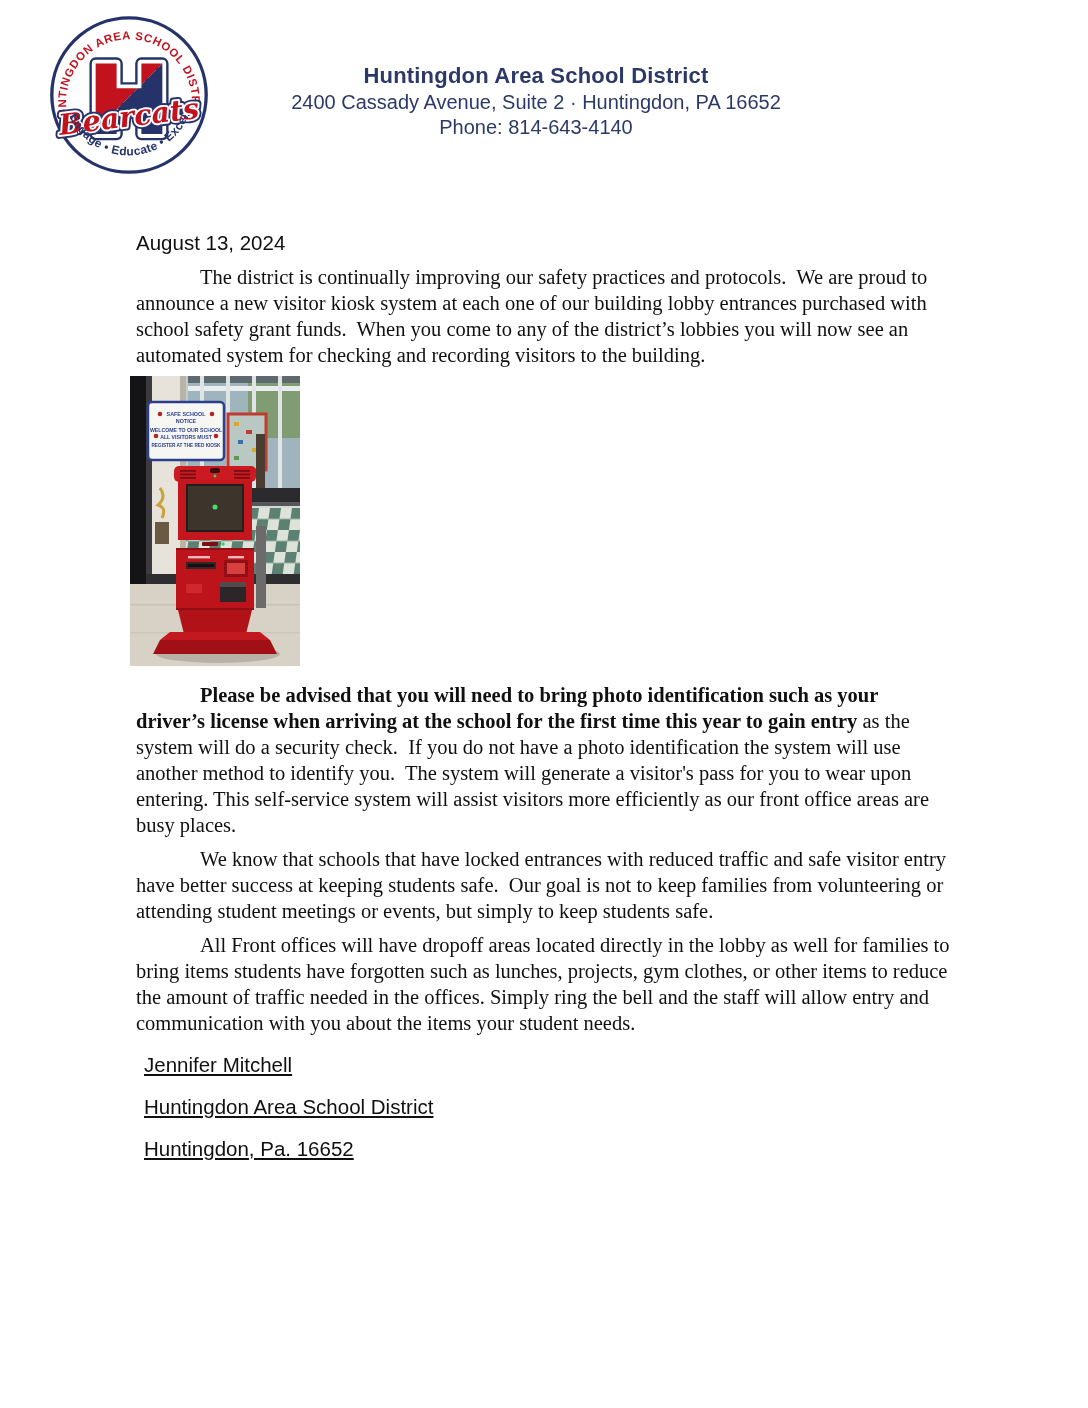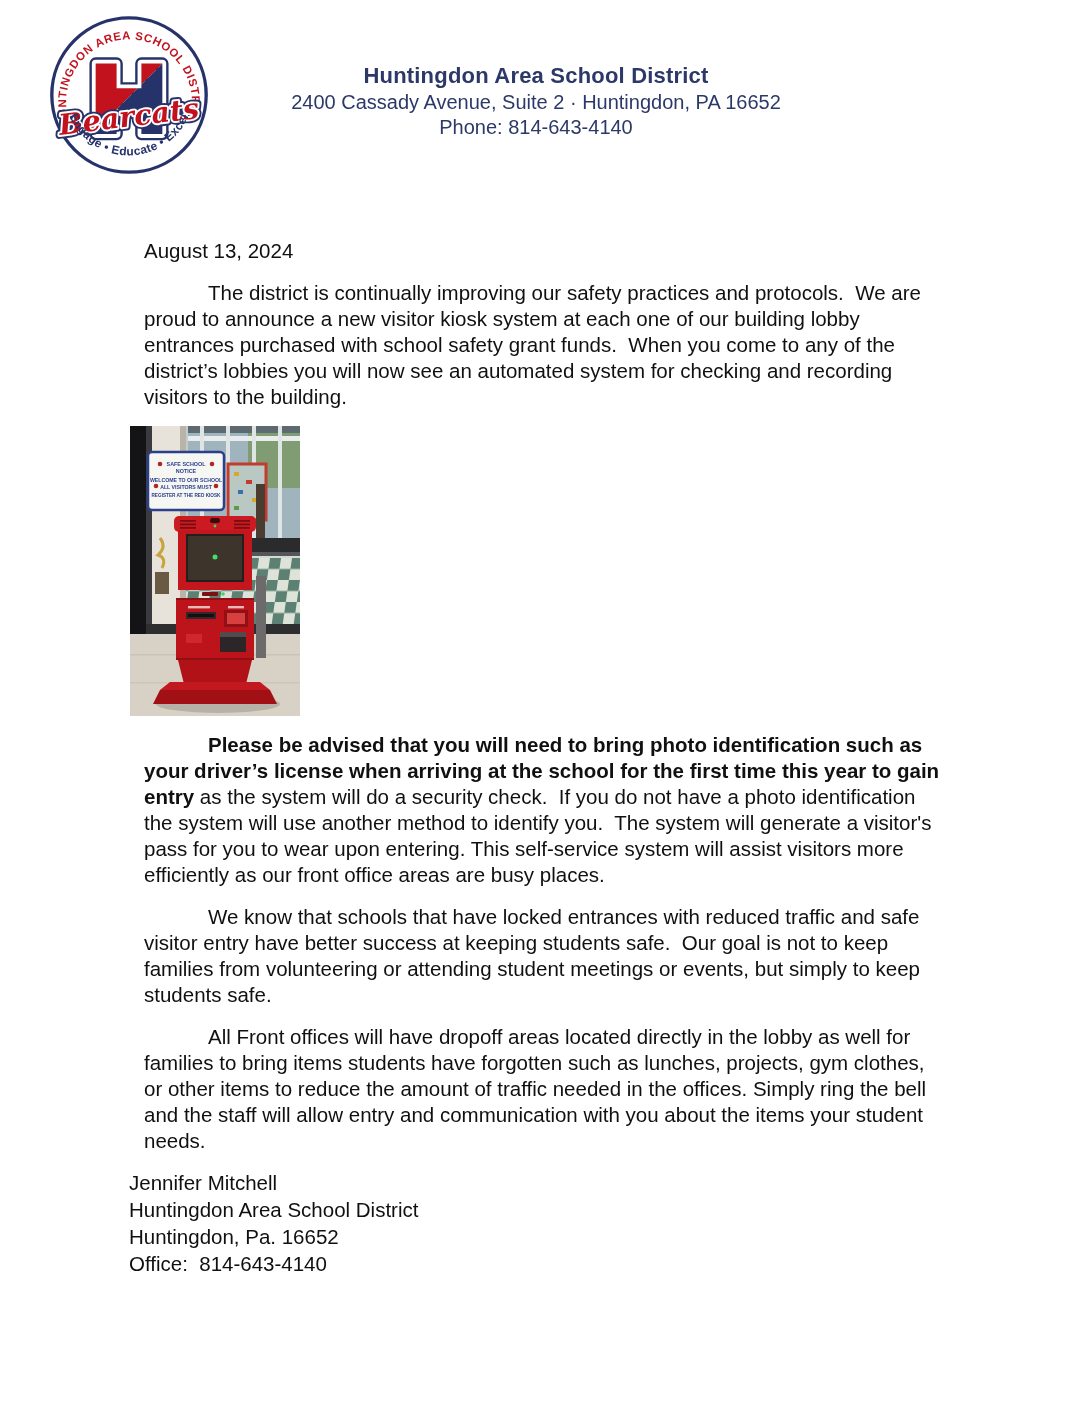--- a/index.html
+++ b/index.html
@@ -16,27 +16,27 @@
   .logo-wrap{position:absolute;left:48px;top:14px;width:162px;height:162px;}
   .logo-wrap svg{width:100%;height:100%;}
   .head-text{
     padding-top:62px;text-align:center;color:#2c3968;
     transform:translateX(-8px);
   }
   .district-name{font-size:22px;font-weight:bold;letter-spacing:.2px;line-height:28px;}
   .address-line,.phone-line{font-size:20px;line-height:25px;}
   
   .content{padding:26px 128px 0 128px;font-size:20.5px;line-height:26px;}
-  .content p{margin:16px;}
+  .content p{margin:8px;}
   .date-line{margin-bottom:26px;}
   .salutation{margin-bottom:26px;}
-  .para{margin-bottom:26px;text-indent:64px;white-space:pre-wrap;}
+  .para{margin-bottom:26px;text-indent:64px;white-space:pre-wrap;font-family:Liberation Serif, serif;}
   .kiosk-figure{margin:0 0 16px 2px;width:170px;height:290px;}
   .kiosk-figure svg{width:170px;height:290px;display:block;}
-  .signature p{margin:1px;line-height:26px;white-space:pre-wrap;}
+  .signature p{margin:16px;line-height:26px;white-space:pre-wrap;text-decoration:underline;}
 </style>
 </head>
 <body>
 
 <div class="page">
 
   <header class="letterhead">
     <div class="logo-wrap">
       <svg viewBox="0 0 170 170" xmlns="http://www.w3.org/2000/svg">
         <defs>
@@ -198,16 +198,15 @@
     <p class="para"><strong>Please be advised that you will need to bring photo identification such as your driver’s license when arriving at the school for the first time this year to gain entry</strong><span> as the system will do a security check.  If you do not have a photo identification the system will use another method to identify you.  The system will generate a visitor's pass for you to wear upon entering. This self-service system will assist visitors more efficiently as our front office areas are busy places.</span></p>
 
     <p class="para">We know that schools that have locked entrances with reduced traffic and safe visitor entry have better success at keeping students safe.  Our goal is not to keep families from volunteering or attending student meetings or events, but simply to keep students safe.</p>
 
     <p class="para">All Front offices will have dropoff areas located directly in the lobby as well for families to bring items students have forgotten such as lunches, projects, gym clothes, or other items to reduce the amount of traffic needed in the offices. Simply ring the bell and the staff will allow entry and communication with you about the items your student needs.</p>
 
     <div class="signature">
       <p>Jennifer Mitchell</p>
       <p>Huntingdon Area School District</p>
       <p>Huntingdon, Pa. 16652</p>
-      <p>Office:  814-643-4140</p>
     </div>
   </main>
 </div>
 
 </body></html>

